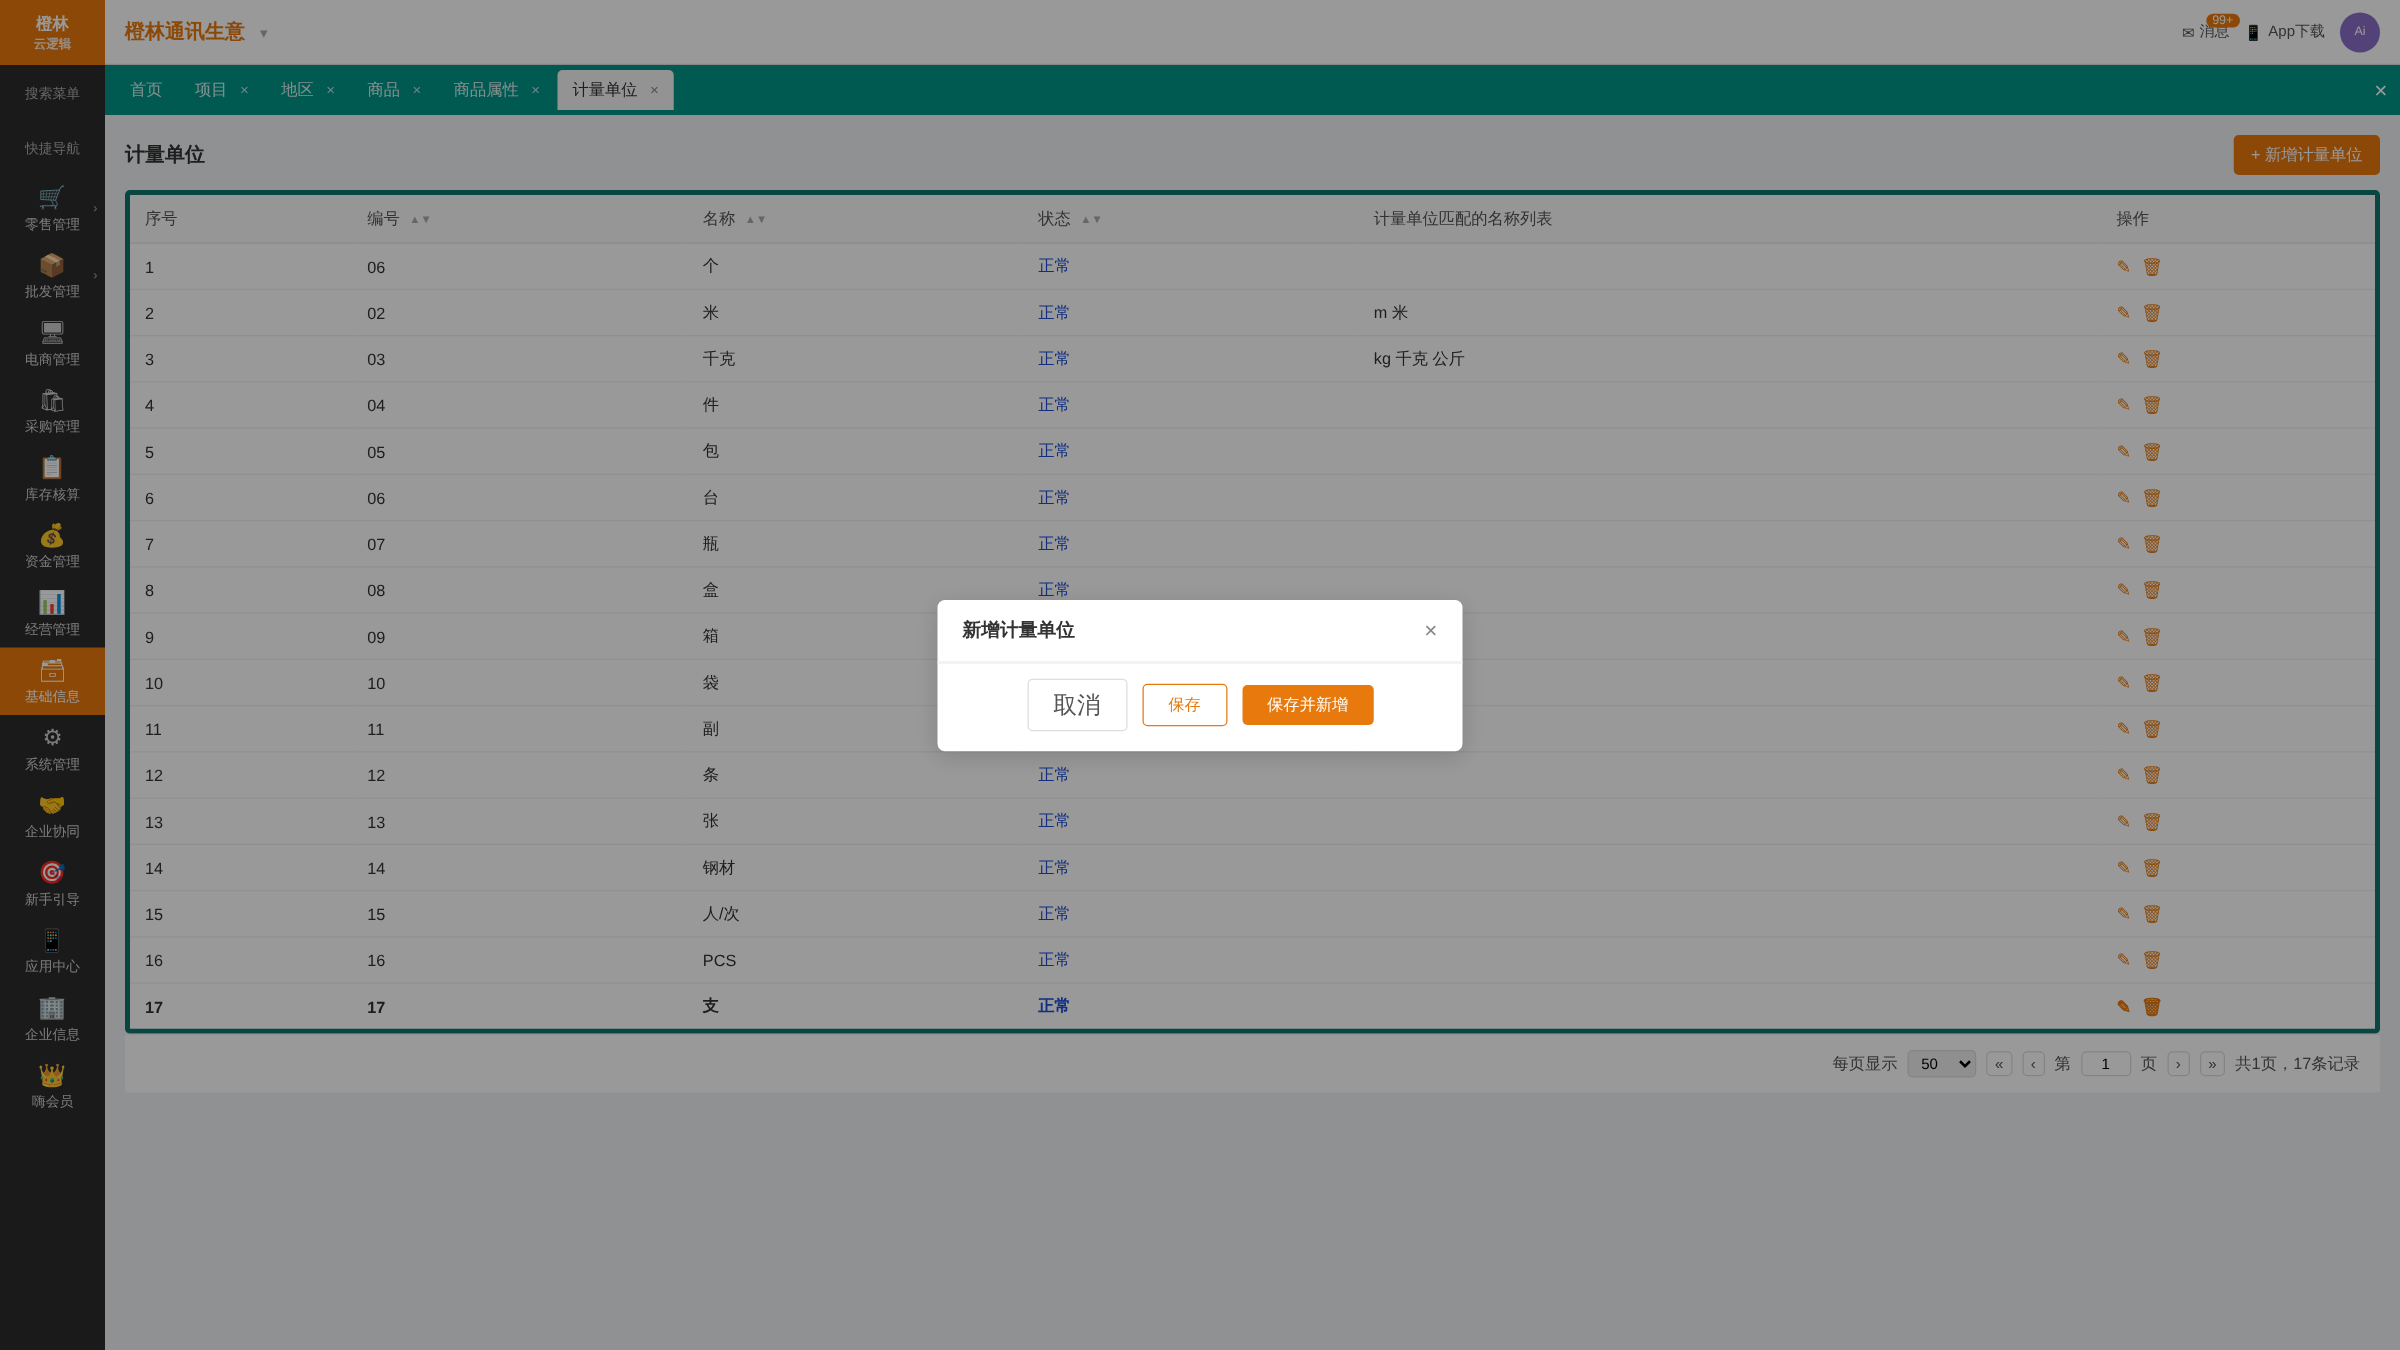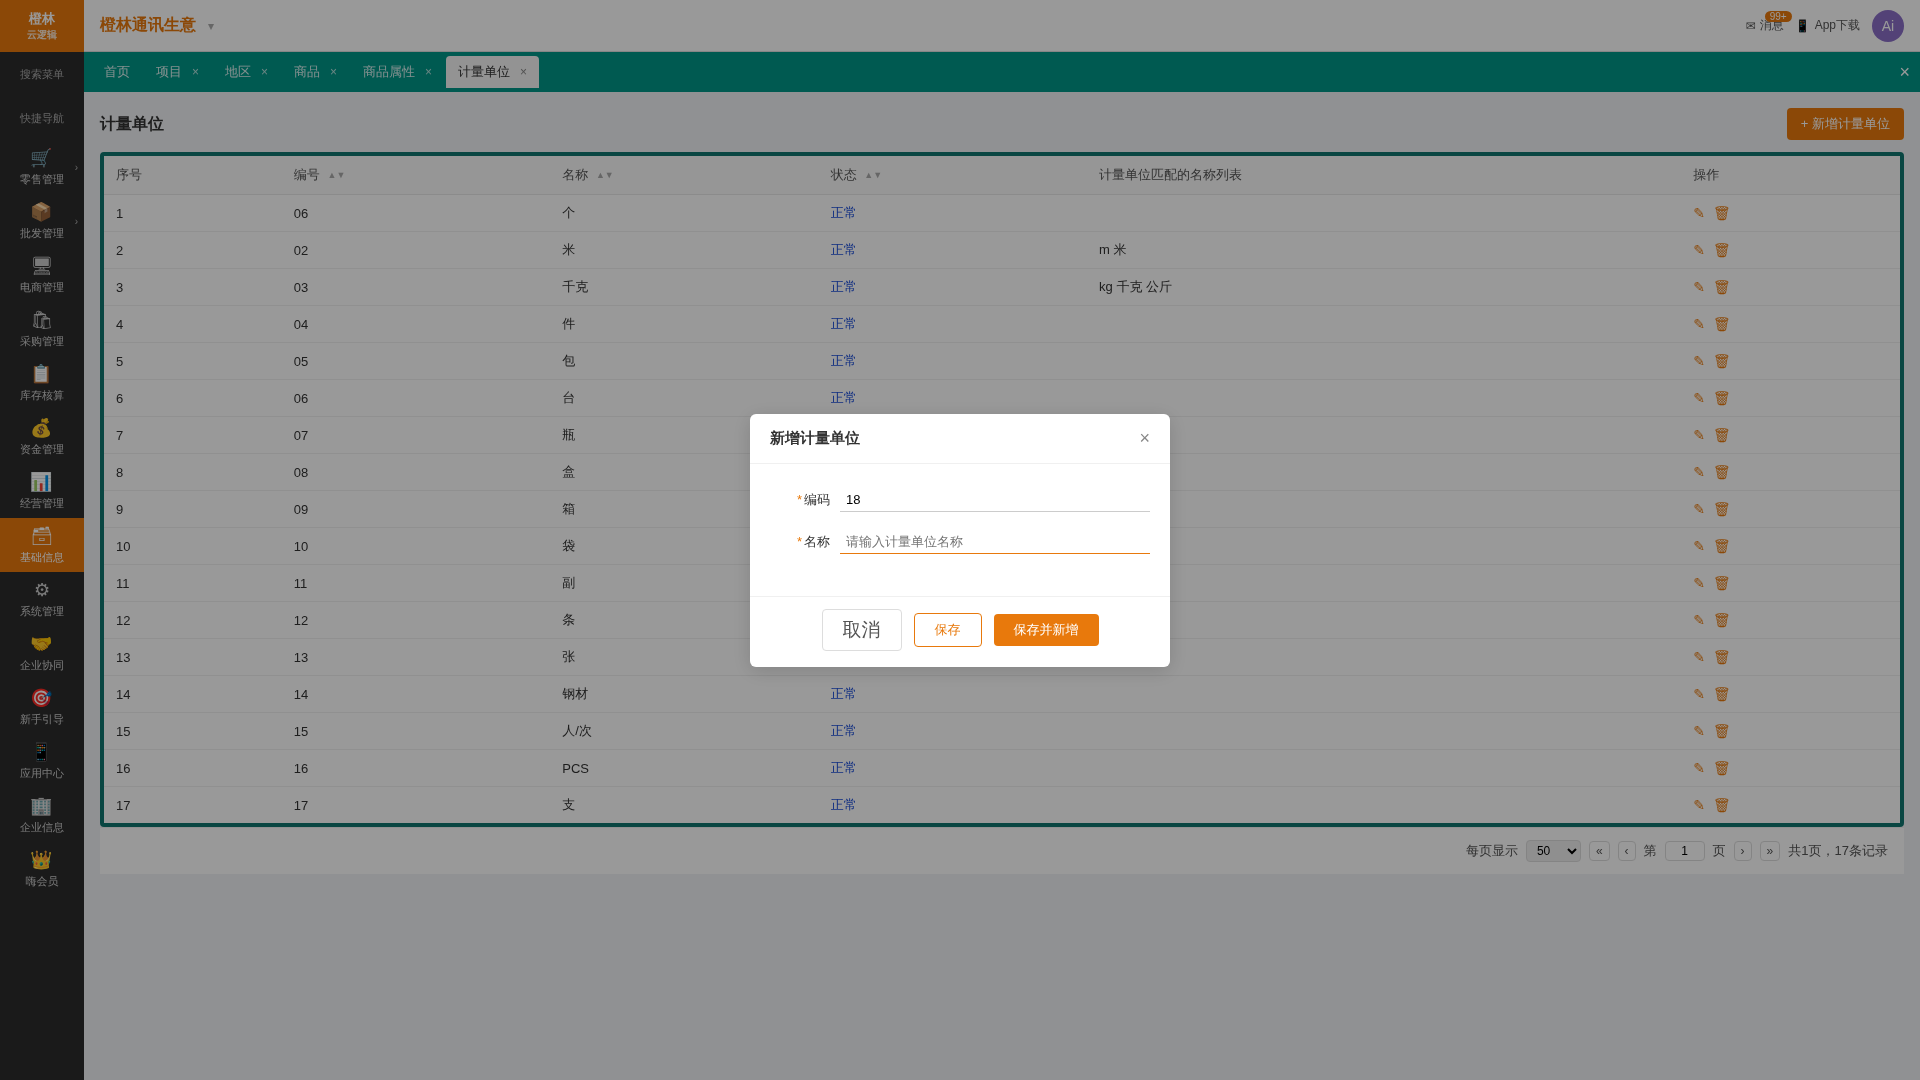--- a/index.html
+++ b/index.html
@@ -18,21 +18,21 @@
     
     .main-content { flex: 1; display: flex; flex-direction: column; height: 1080px; }
 
     
     .top-bar { height: 52px; background: #fff; display: flex; align-items: center; justify-content: space-between; padding: 0 16px; border-bottom: 1px solid #e0e0e0; flex-shrink: 0; }
     .top-bar-left { display: flex; align-items: center; gap: 8px; }
     .top-bar-right { display: flex; align-items: center; gap: 12px; }
     .msg-btn { display: flex; align-items: center; gap: 4px; font-size: 12px; color: #555; cursor: pointer; position: relative; }
     .badge { background: #e8790c; color: white; border-radius: 8px; font-size: 10px; padding: 0 5px; position: absolute; top: -6px; right: -8px; }
     .app-download { font-size: 12px; color: #555; cursor: pointer; display: flex; align-items: center; gap: 4px; }
-    .avatar { width: 32px; height: 32px; border-radius: 50%; background: #8a6fc7; display: flex; align-items: center; justify-content: center; color: white; font-size: 14px; cursor: pointer; }
+    .avatar { width: 32px; height: 32px; border-radius: 50%; background: #8a6fc7; display: flex; align-items: center; justify-content: center; color: white; font-size: 10px; cursor: pointer; }
 
     
     .tabs-bar { height: 40px; background: #009688; display: flex; align-items: center; padding: 0 8px; flex-shrink: 0; gap: 2px; position: relative; }
     .tab { height: 32px; padding: 0 12px; display: flex; align-items: center; gap: 6px; border-radius: 4px 4px 0 0; font-size: 13px; cursor: pointer; color: rgba(255,255,255,0.85); }
     .tab.active { background: #f5f5f5; color: #333; }
     .tab-close { font-size: 12px; color: rgba(255,255,255,0.7); margin-left: 4px; cursor: pointer; }
     .tab.active .tab-close { color: #888; }
     .tabs-close-all { position: absolute; right: 10px; color: white; cursor: pointer; font-size: 18px; }
 
     
@@ -41,21 +41,21 @@
     .page-title { font-size: 16px; font-weight: bold; color: #333; }
     .add-btn { background: #e8790c; color: white; border: none; padding: 7px 14px; border-radius: 4px; font-size: 13px; cursor: pointer; }
 
     
     .table-container { background: white; border-radius: 4px; border: 4px solid #0f766e; }
     table { width: 100%; border-collapse: collapse; }
     thead tr { background: #fafafa; }
     th { padding: 10px 12px; text-align: left; font-size: 13px; color: #555; font-weight: normal; border-bottom: 1px solid #e8e8e8; white-space: nowrap; }
     th .sort-arrows { display: inline-flex; flex-direction: column; margin-left: 4px; font-size: 9px; color: #aaa; vertical-align: middle; line-height: 1; }
     td { padding: 9px 12px; font-size: 13px; color: #333; border-bottom: 1px solid #f0f0f0; }
-    tr:last-child td { border-bottom: none; }
+    tr:last-child td { border-bottom: none; font-weight: bold; }
     .status-normal { color: #1d4ed8; }
     .action-btns { display: flex; gap: 8px; align-items: center; }
     .action-edit { color: #e8790c; cursor: pointer; font-size: 14px; }
     .action-delete { color: #e8790c; cursor: pointer; font-size: 14px; }
 
     
     .pagination { display: flex; align-items: center; justify-content: flex-end; padding: 12px 16px; background: white; border-top: 1px solid #f0f0f0; font-size: 13px; color: #555; gap: 8px; }
     .page-size-select { border: 1px solid #ddd; border-radius: 4px; padding: 2px 6px; font-size: 12px; }
     .page-nav-btn { border: 1px solid #ddd; background: white; border-radius: 4px; padding: 2px 6px; cursor: pointer; font-size: 12px; color: #555; }
     .page-nav-btn:disabled { color: #ccc; cursor: not-allowed; }
@@ -469,33 +469,19 @@
     </div>
   </div>
 </div>
 
 <div class="overlay">
   <div class="modal">
     <div class="modal-header">
       <span class="modal-title">新增计量单位</span>
       <span class="modal-close">×</span>
     </div>
-    <div class="modal-body">
-      <div class="form-row">
-        <label class="form-label">
-          <span class="required-mark">*</span><span>编码</span>
-        </label>
-        <input class="form-input has-value" type="text" value="18" style="">
-      </div>
-      <div class="form-row">
-        <label class="form-label">
-          <span class="required-mark">*</span><span>名称</span>
-        </label>
-        <input class="form-input focused" type="text" placeholder="请输入计量单位名称" style="border-bottom-color: rgb(232, 121, 12);">
-      </div>
-    </div>
     <div class="modal-footer">
       <button class="btn-cancel">取消</button>
       <button class="btn-save">保存</button>
       <button class="btn-save-new">保存并新增</button>
     </div>
   </div>
 </div>
 
 </body></html>

